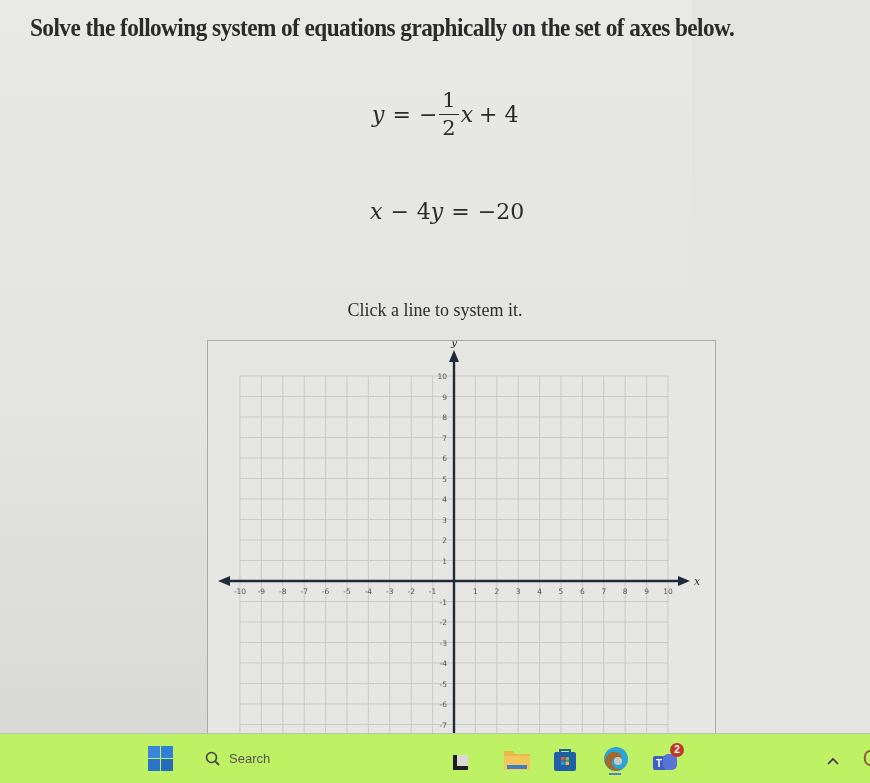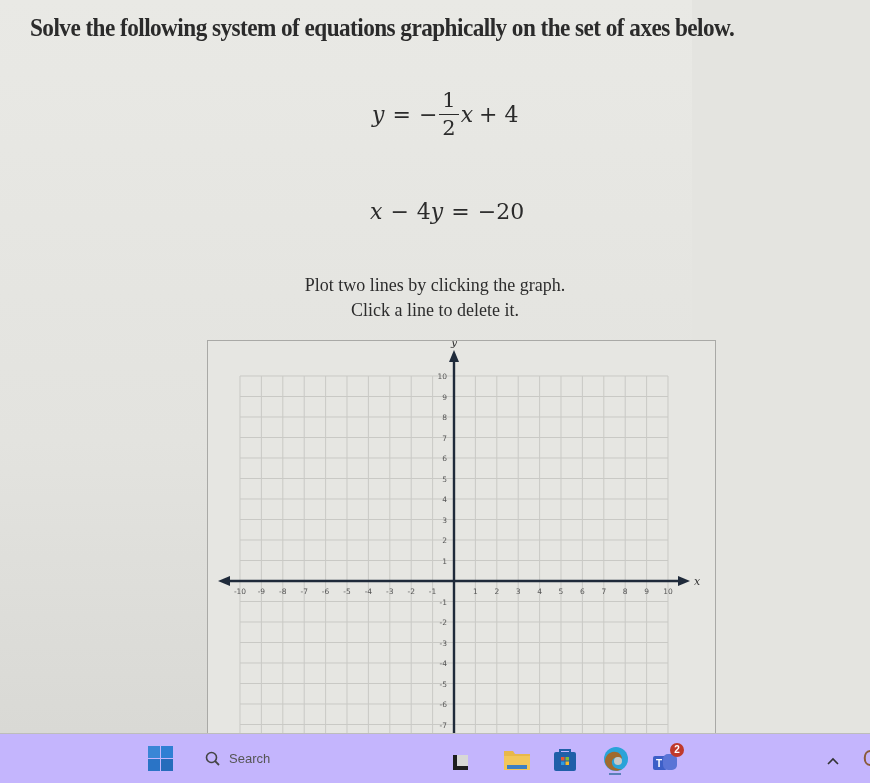--- a/index.html
+++ b/index.html
@@ -32,21 +32,21 @@
     font-family: "Liberation Serif", serif; font-size: 18px; color: #2d2d2d;
   }
   .graph-box {
     position: absolute; left: 207px; top: 340px; width: 509px; height: 393px;
     border: 1px solid #a9a9a6; border-bottom: none; box-sizing: border-box;
     background: #e6e6e2; cursor: crosshair;
   }
   svg.plot { position: absolute; left: 0; top: 0; }
   .taskbar {
     position: absolute; left: 0; top: 733px; width: 870px; height: 50px;
-    background: #c4b5fd; border-top: 1px solid #bdbdbb;
+    background: #bef264; border-top: 1px solid #bdbdbb;
   }
   .tb-item { position: absolute; }
   .search-label {
     position: absolute; left: 229px; top: 17px; font-family: "Liberation Sans", sans-serif;
     font-size: 13px; color: #555;
   }
   .badge {
     position: absolute; width: 14px; height: 14px; border-radius: 50%;
     background: #c0392b; color: #fff; font-family: "Liberation Sans", sans-serif; font-size: 10px;
     text-align: center; line-height: 14px; font-weight: bold;
@@ -72,22 +72,21 @@
 
   <div class="eq" style="left:370px; top:199px;">
     <i>x</i>
     <span style="margin:0 8px;">−</span>
     <span>4</span>
     <i>y</i>
     <span style="margin:0 8px;">=</span>
     <span>−20</span>
   </div>
 
-  <div class="instr" style="top:275px;">Plot two lines by clicking the graph.</div>
-  <div class="instr" style="top:300px;">Click a line to delete it.</div>
+  <div class="instr" style="top:300px;">Click a line to system it.</div>
 
   <div class="graph-box">
     <svg class="plot" id="plot" width="509" height="393">
         <line x1="32" y1="35" x2="32" y2="393" stroke="#c9c9c5" stroke-width="1"></line>
         <line x1="53.400000000000006" y1="35" x2="53.400000000000006" y2="393" stroke="#c9c9c5" stroke-width="1"></line>
         <line x1="74.80000000000001" y1="35" x2="74.80000000000001" y2="393" stroke="#c9c9c5" stroke-width="1"></line>
         <line x1="96.20000000000002" y1="35" x2="96.20000000000002" y2="393" stroke="#c9c9c5" stroke-width="1"></line>
         <line x1="117.60000000000002" y1="35" x2="117.60000000000002" y2="393" stroke="#c9c9c5" stroke-width="1"></line>
         <line x1="139" y1="35" x2="139" y2="393" stroke="#c9c9c5" stroke-width="1"></line>
         <line x1="160.4" y1="35" x2="160.4" y2="393" stroke="#c9c9c5" stroke-width="1"></line>

